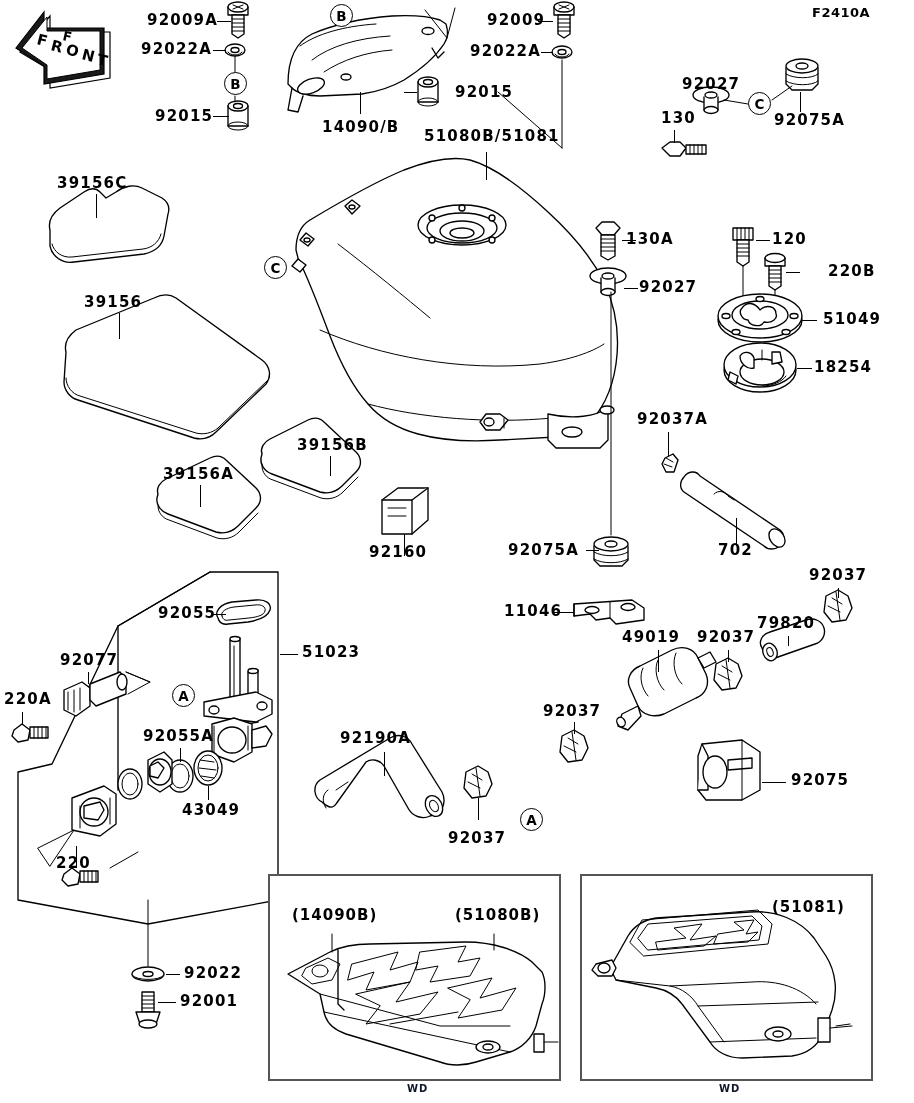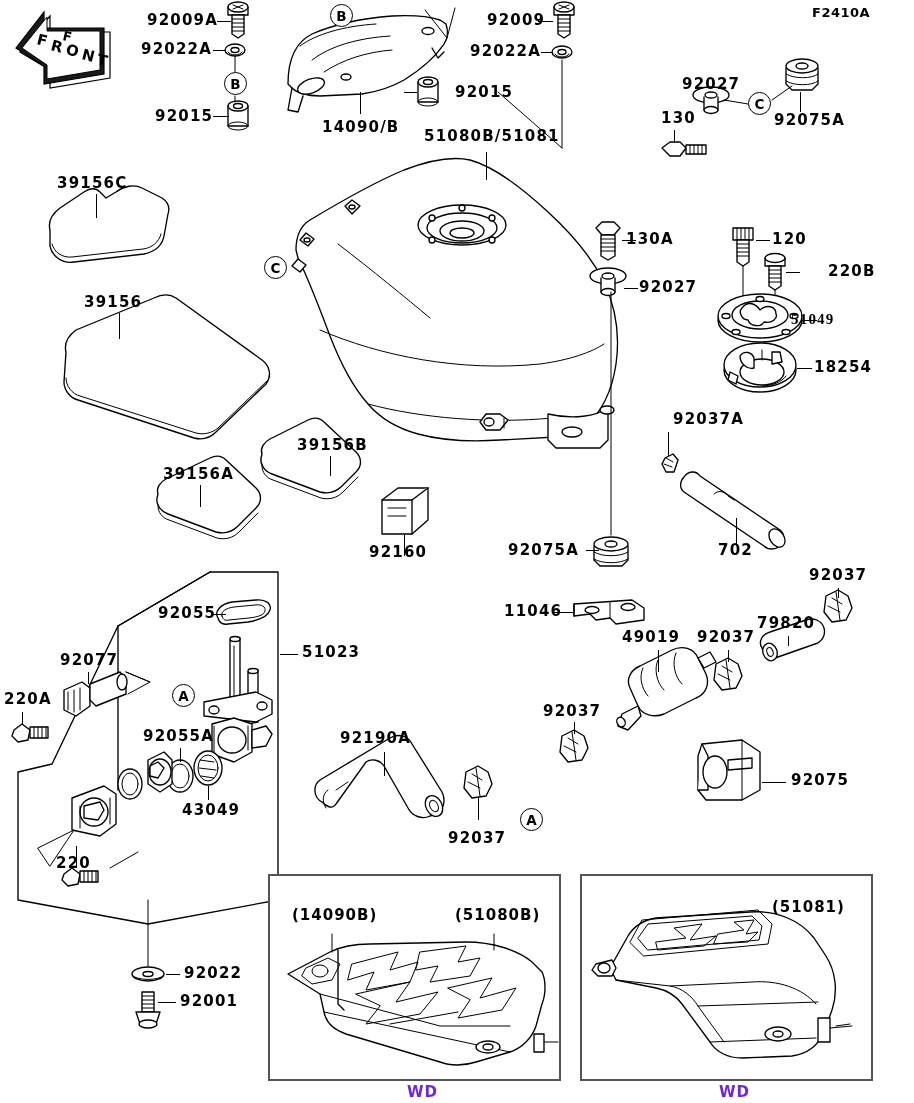--- a/index.html
+++ b/index.html
@@ -32,23 +32,23 @@
     font-family:"DejaVu Sans", sans-serif;
     font-weight:bold;
     font-size:13px;
     letter-spacing:.5px;
     color:#000;
   }
   .wd{
     position:absolute;
     font-family:"DejaVu Sans", sans-serif;
     font-weight:bold;
-    font-size:15px;
+    font-size:10px;
     letter-spacing:1px;
-    color:#6d28d9;
+    color:#0f172a;
   }
   
   .ln{position:absolute;background:#000;}
   .ln.h{height:1.4px;}
   .ln.v{width:1.4px;}
   
   .bub{
     position:absolute;
     width:23px;height:23px;
     border:1.6px solid #000;
@@ -603,23 +603,23 @@
   <div class="lbl" style="left:57px;top:176px;">39156C</div>
   <div class="lbl" style="left:84px;top:295px;">39156</div>
   <div class="lbl" style="left:163px;top:467px;">39156A</div>
   <div class="lbl" style="left:297px;top:438px;">39156B</div>
   <div class="lbl" style="left:369px;top:545px;">92160</div>
 
   <div class="lbl" style="left:602px;top:232px;margin-left:24px;">130A</div>
   <div class="lbl" style="left:639px;top:280px;">92027</div>
   <div class="lbl" style="left:772px;top:232px;">120</div>
   <div class="lbl" style="left:796px;top:264px;margin-left:32px;">220B</div>
-  <div class="lbl" style="left:791px;top:312px;font-family:Liberation Serif, serif;">51049</div>
+  <div class="lbl" style="left:823px;top:312px;">51049</div>
   <div class="lbl" style="left:814px;top:360px;">18254</div>
-  <div class="lbl" style="left:637px;top:412px;margin-left:36px;">92037A</div>
+  <div class="lbl" style="left:637px;top:412px;">92037A</div>
   <div class="lbl" style="left:718px;top:543px;">702</div>
   <div class="lbl" style="left:508px;top:543px;">92075A</div>
 
   <div class="lbl" style="left:809px;top:568px;">92037</div>
   <div class="lbl" style="left:757px;top:616px;">79820</div>
   <div class="lbl" style="left:697px;top:630px;">92037</div>
   <div class="lbl" style="left:504px;top:604px;">11046</div>
   <div class="lbl" style="left:622px;top:630px;">49019</div>
   <div class="lbl" style="left:543px;top:704px;">92037</div>
   <div class="lbl" style="left:791px;top:773px;">92075</div>

